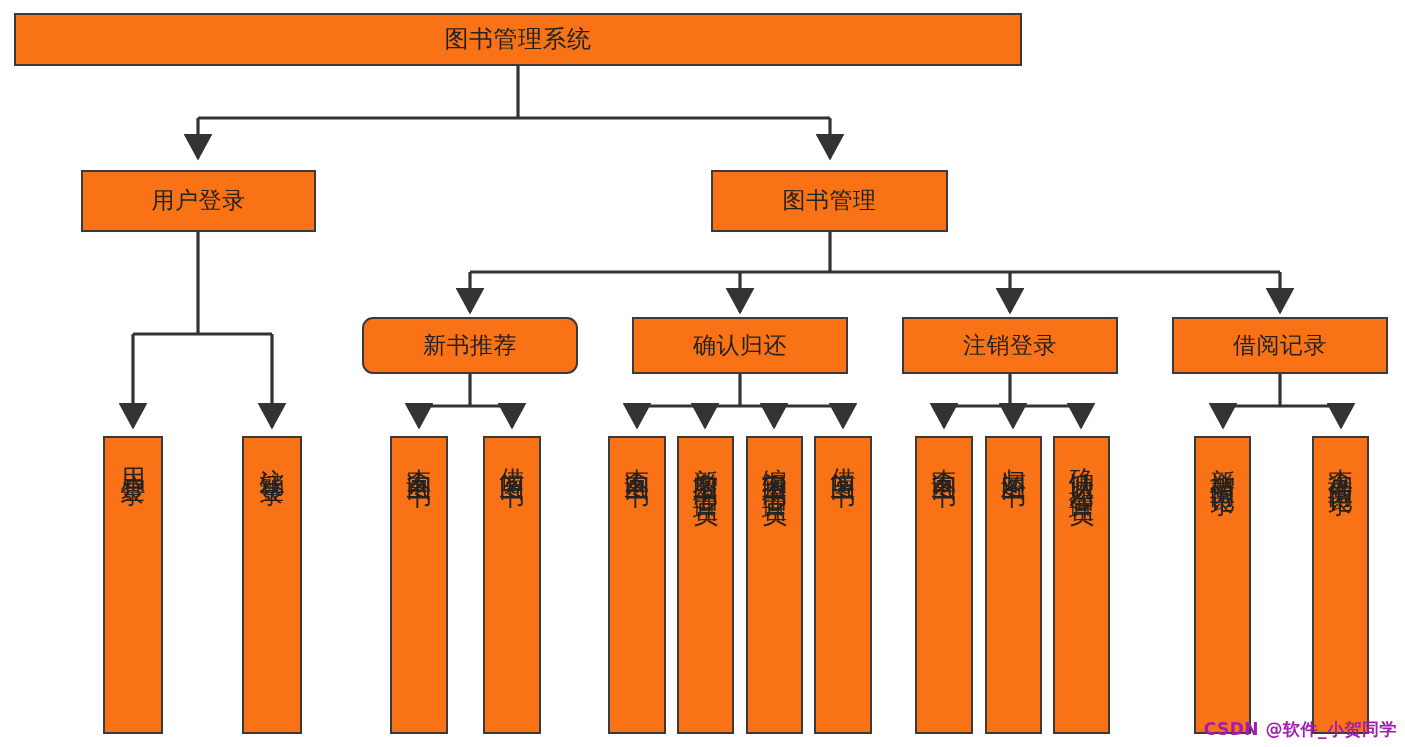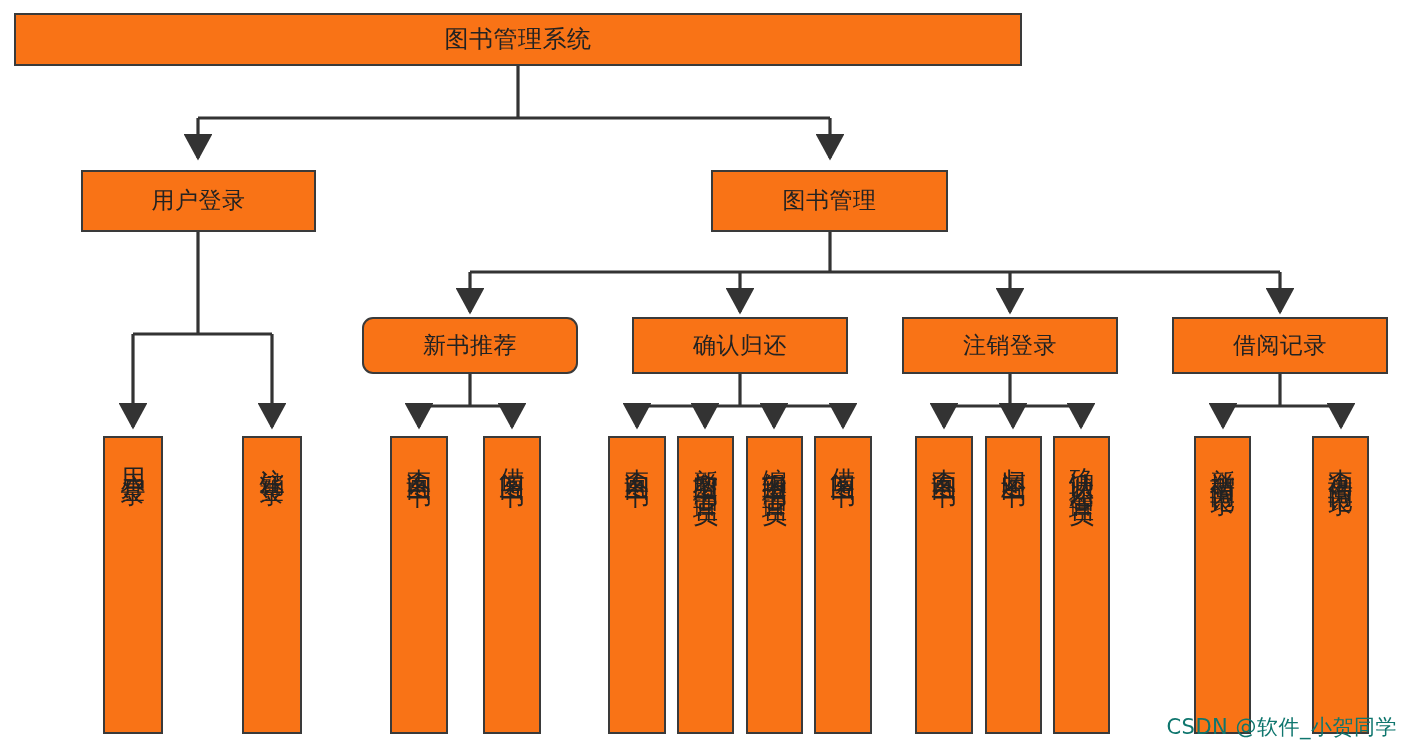--- a/index.html
+++ b/index.html
@@ -57,25 +57,26 @@
     text-orientation: upright;
     font-size: 25px;
     letter-spacing: 5px;
     line-height: 1;
     white-space: nowrap;
   }
   #watermark {
     position: absolute;
     right: 8px;
     bottom: 6px;
-    font-size: 21px;
-    color: #0f766e;
+    font-size: 17px;
+    color: #a21caf;
     z-index: 5;
     white-space: nowrap;
     letter-spacing: 0.5px;
+    font-weight: bold;
   }
 </style>
 </head>
 <body>
 
 <div id="stage">
 
   <svg id="wires" viewBox="0 0 1405 747" width="1405" height="747">
     <defs>
       <marker id="arrow" viewBox="0 0 12 12" refX="10" refY="6" markerWidth="9" markerHeight="9" orient="auto-start-reverse">

